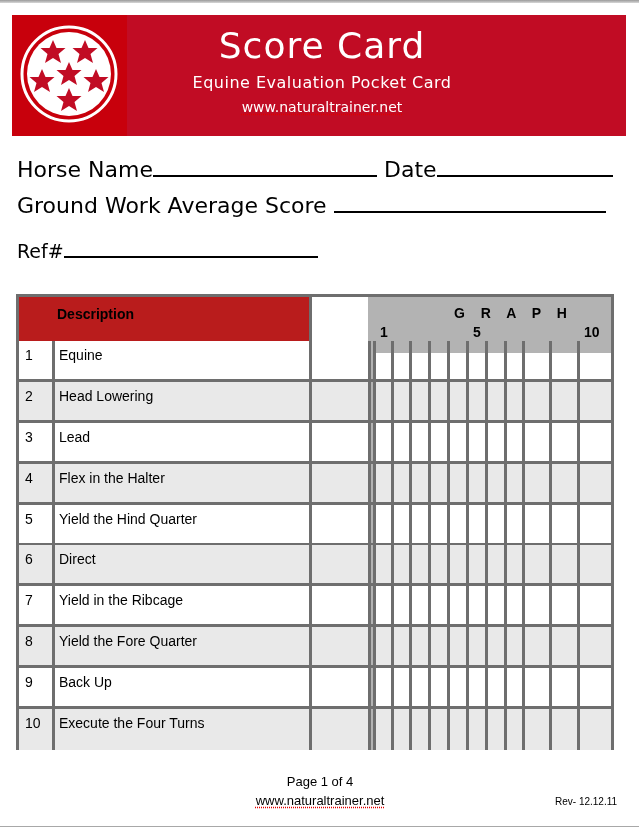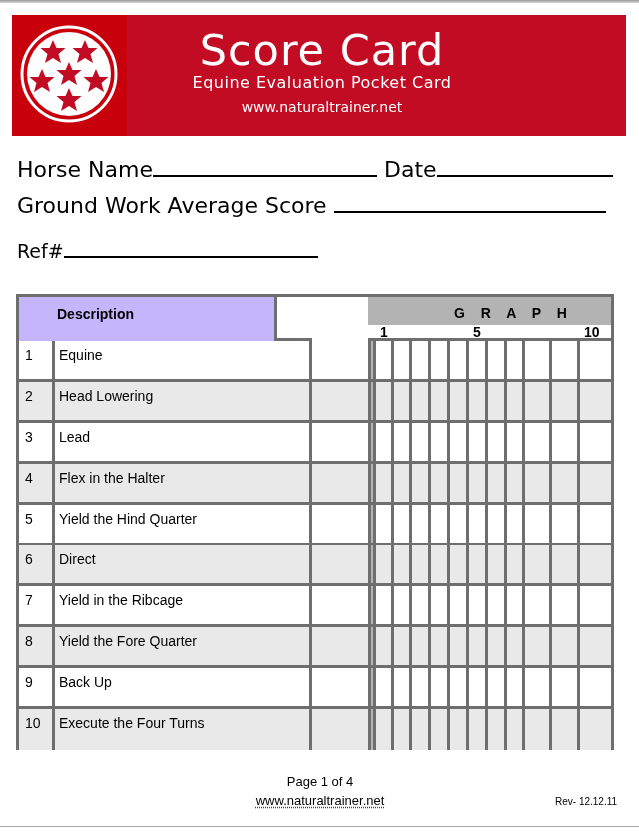--- a/index.html
+++ b/index.html
@@ -16,21 +16,21 @@
     position: absolute; left: 12px; top: 15px; width: 614px; height: 121px;
     background: #c10c24;
   }
   .logo-box {
     position: absolute; left: 0; top: 0; width: 115px; height: 121px;
     background: #c8000c;
   }
   .logo-box svg { position: absolute; left: 7px; top: 9px; }
   .banner-title {
     position: absolute; left: 160px; top: 10px; width: 300px; text-align: center;
-    color: #fff; font-family: "DejaVu Sans", sans-serif; font-size: 43px; letter-spacing: 1px;
+    color: #fff; font-family: "DejaVu Sans", sans-serif; font-size: 36px; letter-spacing: 1px;
     font-weight: normal;
   }
   .banner-subtitle {
     position: absolute; left: 140px; top: 58px; width: 340px; text-align: center;
     color: #fff; font-family: "DejaVu Sans", sans-serif; font-size: 16px; letter-spacing: 0.5px;
   }
   .banner-url {
     position: absolute; left: 160px; top: 84px; width: 300px; text-align: center;
     color: #fff; font-family: "DejaVu Sans", sans-serif; font-size: 14px;
   }
@@ -42,24 +42,24 @@
     font-size: 22px; color: #000; white-space: nowrap;
   }
   .blank { display: inline-block; border-bottom: 2px solid #000; height: 22px; vertical-align: baseline; }
 
   
   .score-table {
     position: absolute; left: 16px; top: 294px; width: 598px; height: 456px;
     border: 3px solid #6e6e6e; background: #fff;
   }
   .thead { position: absolute; left: 0; top: 0; width: 592px; height: 44px; border-bottom: 3px solid #6e6e6e; }
-  .th-desc { position: absolute; left: 0; top: 0; width: 258px; height: 44px; background: #c4b5fd; border-right: 3px solid #6e6e6e; text-align: center; }
+  .th-desc { position: absolute; left: 0; top: 0; width: 293px; height: 44px; background: #b91c1c; border-right: 3px solid #6e6e6e; text-align: center; }
   .th-desc span { position: absolute; left: 38px; top: 9px; font-weight: bold; font-size: 14px; }
   .th-score { position: absolute; left: 293px; top: 0; width: 56px; height: 44px; background: #fff; }
-  .th-graph { position: absolute; left: 349px; top: 0; width: 243px; height: 28px; background: #b3b3b3; }
+  .th-graph { position: absolute; left: 349px; top: 0; width: 243px; height: 56px; background: #b3b3b3; }
   .th-graph .g-title { position: absolute; left: 86px; top: 8px; font-weight: bold; font-size: 14px; letter-spacing: 6px; }
   .th-graph .g-num { position: absolute; top: 27px; font-weight: bold; font-size: 14px; }
 
   .row { position: absolute; left: 0; width: 592px; height: 41px; border-bottom: 3px solid #6e6e6e; }
   .row.last { border-bottom: none; }
   .row.alt { background: #e9e9e9; }
   .cell-num { position: absolute; left: 0; top: 0; width: 36px; height: 100%; border-right: 3px solid #6e6e6e; }
   .cell-num span { position: absolute; left: 6px; top: 6px; font-size: 14px; }
   .cell-desc { position: absolute; left: 36px; top: 0; width: 257px; height: 100%; border-right: 3px solid #6e6e6e; }
   .cell-desc span { position: absolute; left: 4px; top: 6px; font-size: 14px; }

